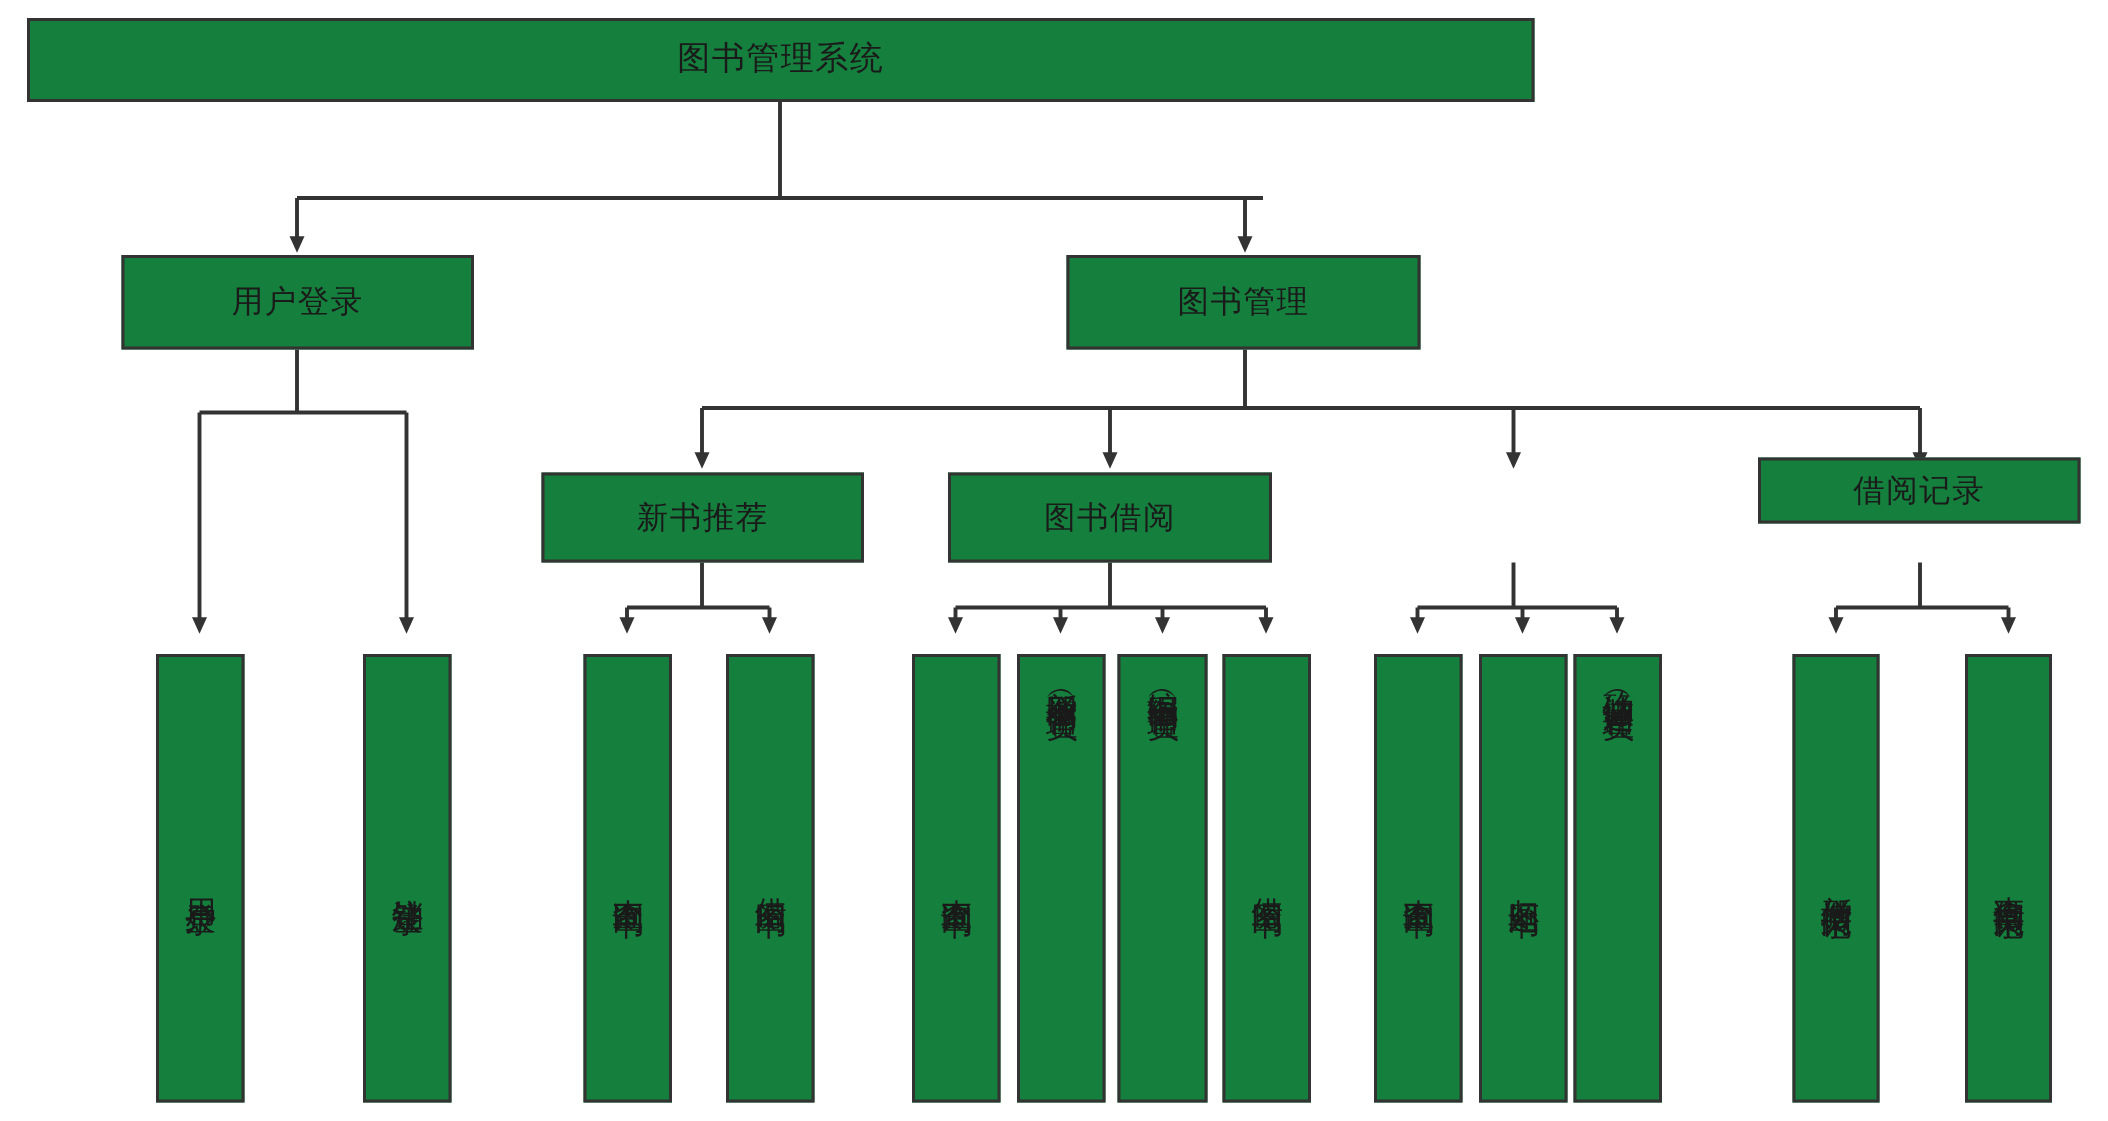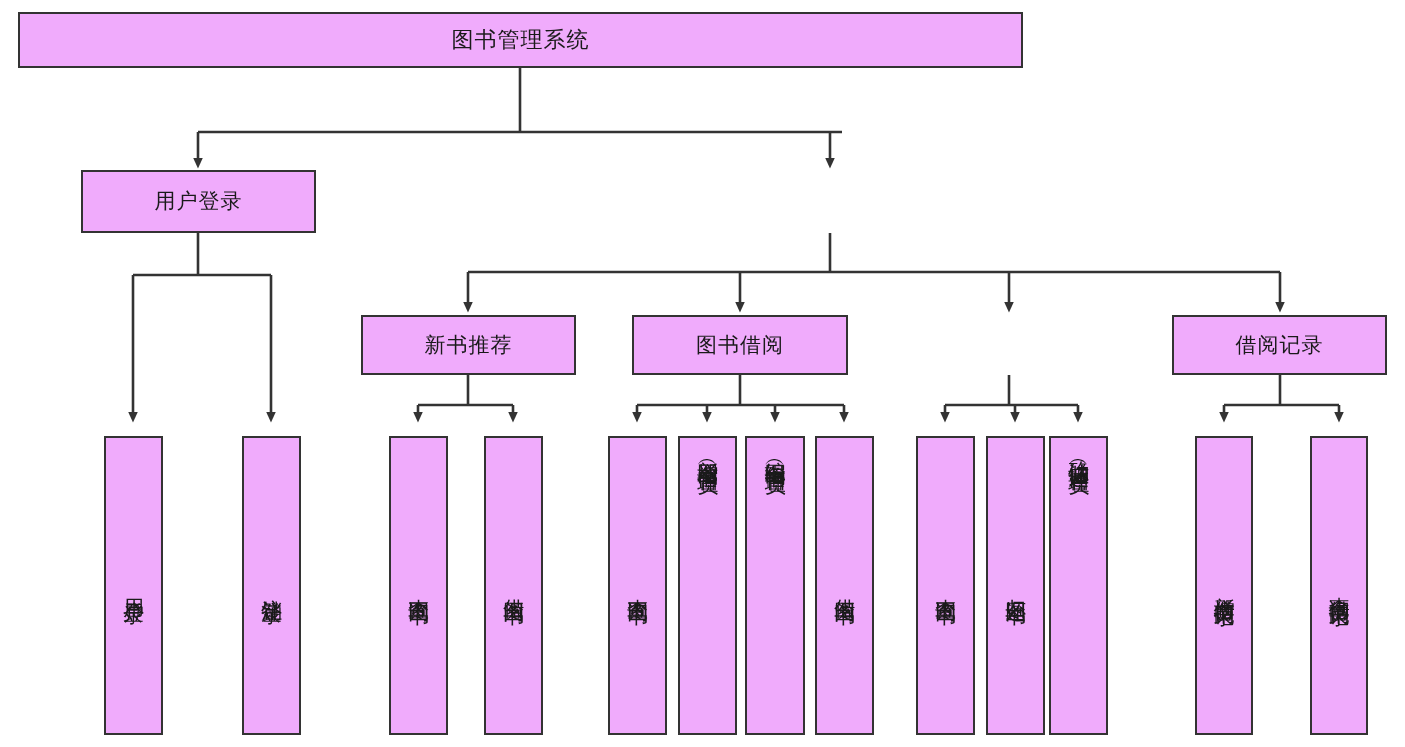--- a/index.html
+++ b/index.html
@@ -23,21 +23,21 @@
     left: 0;
     top: 0;
     width: 1405px;
     height: 747px;
   }
 
   
   .node {
     position: absolute;
     box-sizing: border-box;
-    background: #f0abfc;
+    background: #15803d;
     border: 2px solid #333333;
     display: flex;
     align-items: center;
     justify-content: center;
     color: #1a1a1a;
   }
   .node .label {
     display: block;
     text-align: center;
     line-height: 1.18;
@@ -156,28 +156,31 @@
     </g>
   </svg>
 
   <div class="node node-h node-root" style="left:18px; top:12px; width:1005px; height:56px;">
     <span class="label">图书管理系统</span>
   </div>
 
   <div class="node node-h" style="left:81px; top:170px; width:235px; height:63px;">
     <span class="label">用户登录</span>
   </div>
+  <div class="node node-h" style="left:711px; top:170px; width:236px; height:63px;">
+    <span class="label">图书管理</span>
+  </div>
 
   <div class="node node-h" style="left:361px; top:315px; width:215px; height:60px;">
     <span class="label">新书推荐</span>
   </div>
   <div class="node node-h" style="left:632px; top:315px; width:216px; height:60px;">
     <span class="label">图书借阅</span>
   </div>
-  <div class="node node-h" style="left:1172px; top:315px; width:215px; height:60px;">
+  <div class="node node-h" style="left:1172px; top:305px; width:215px; height:44px;">
     <span class="label">借阅记录</span>
   </div>
 
   <div class="node node-v centered" style="left:104px; top:436px; width:59px; height:299px;">
     <span class="label">用户登录</span>
   </div>
   <div class="node node-v centered" style="left:242px; top:436px; width:59px; height:299px;">
     <span class="label">注销登录</span>
   </div>
 

